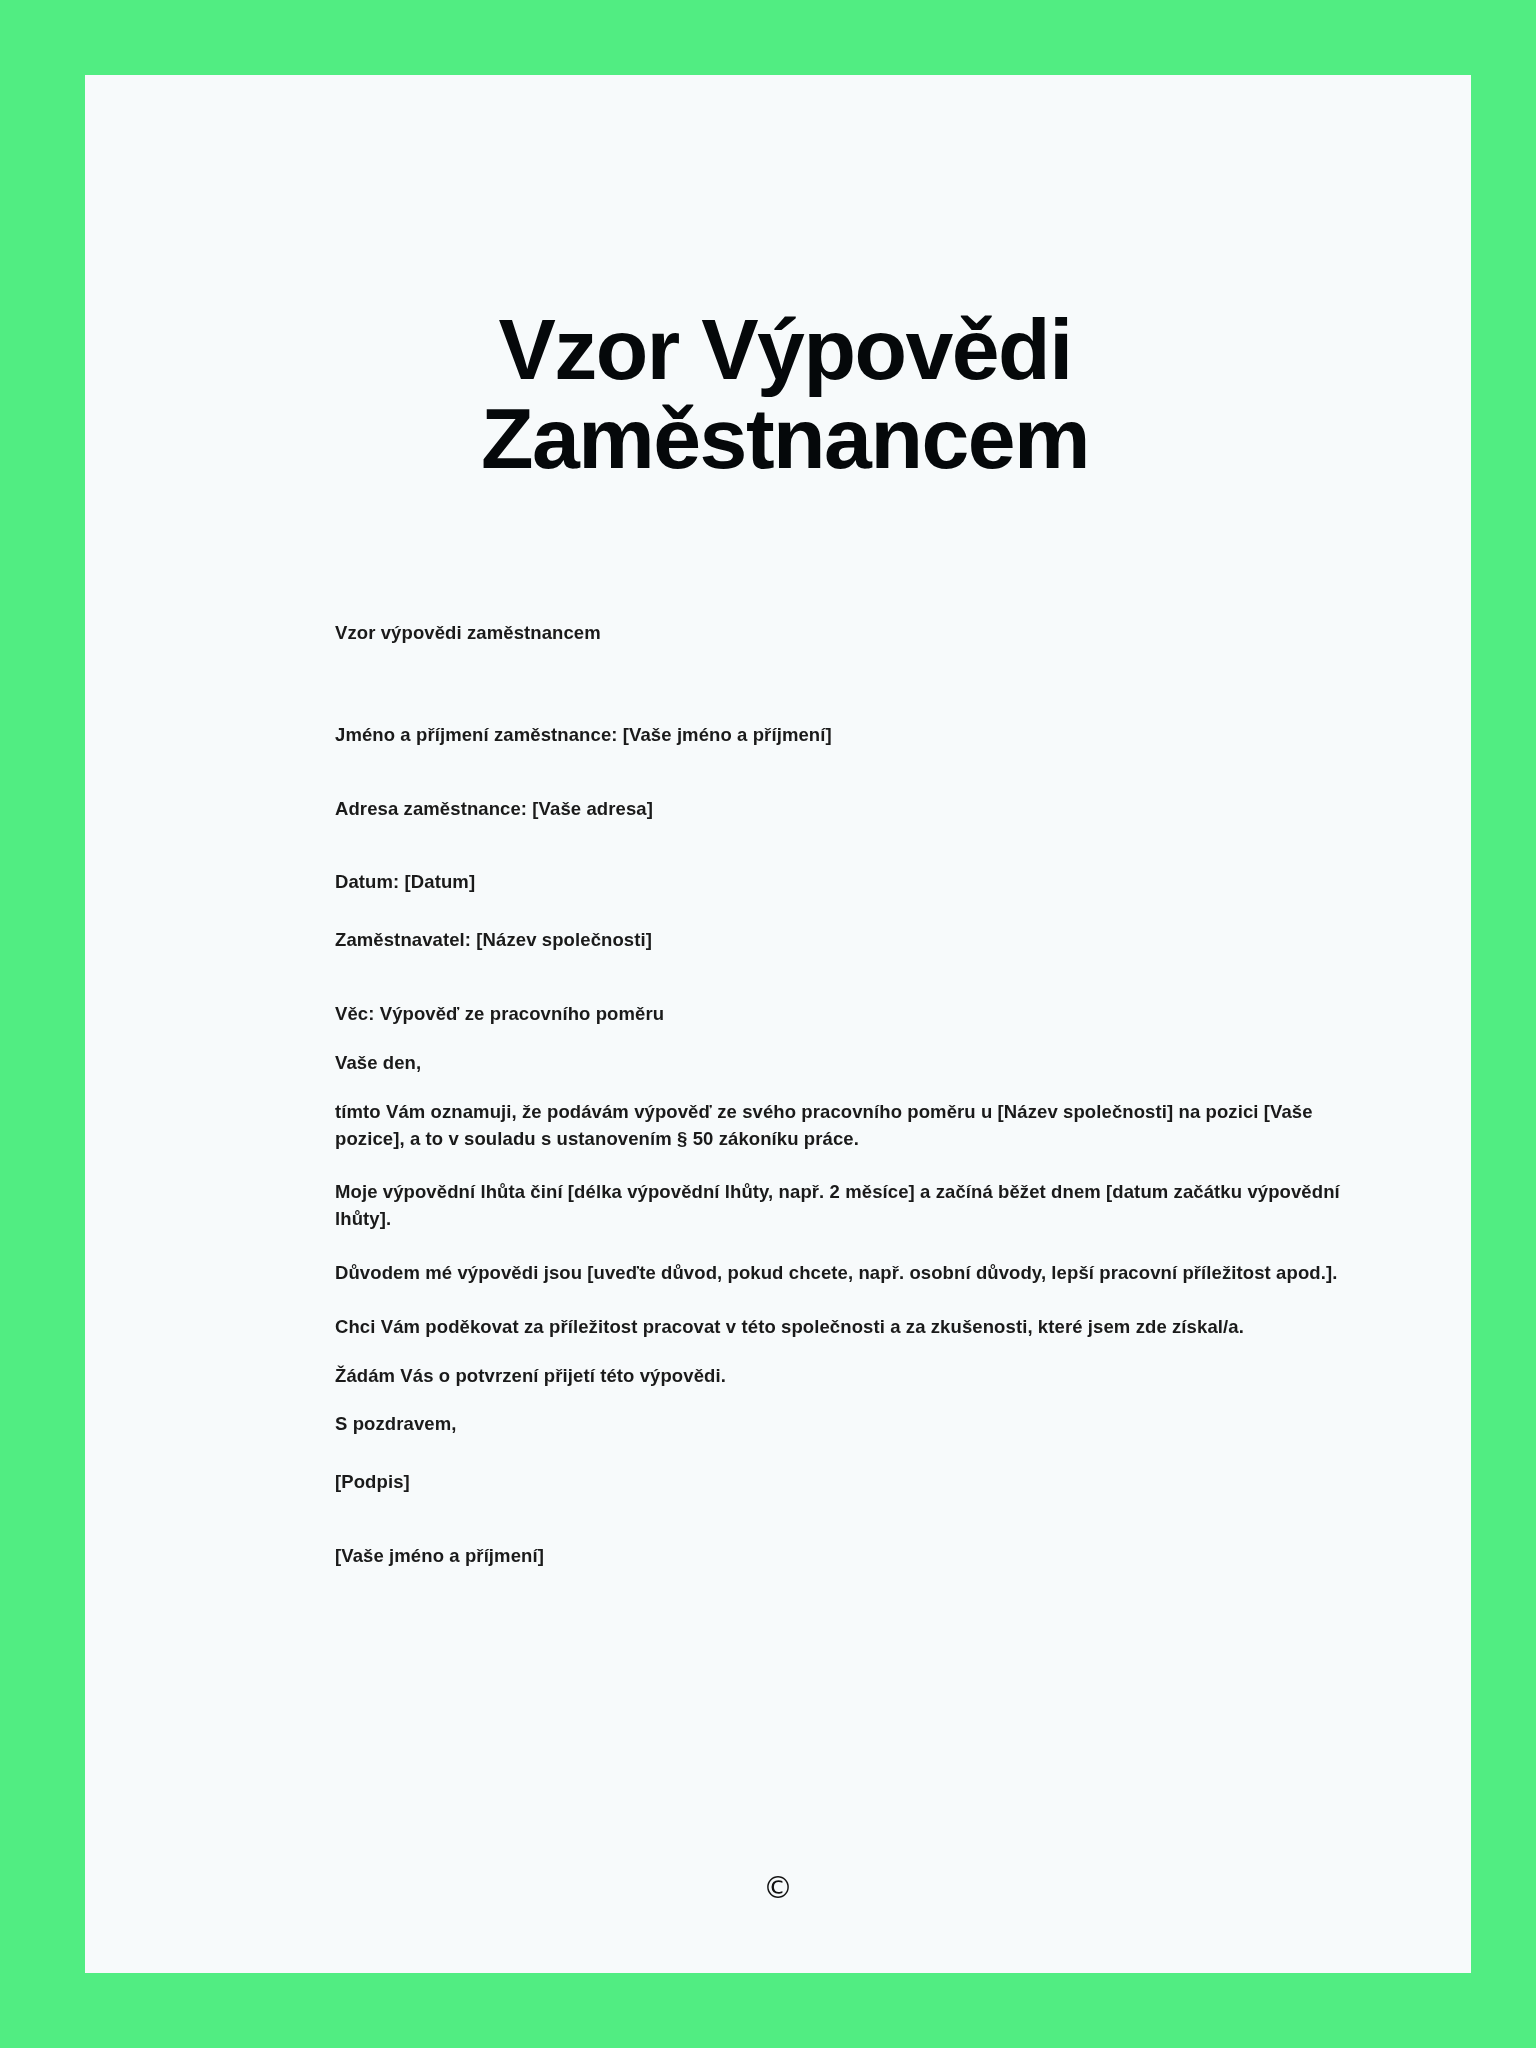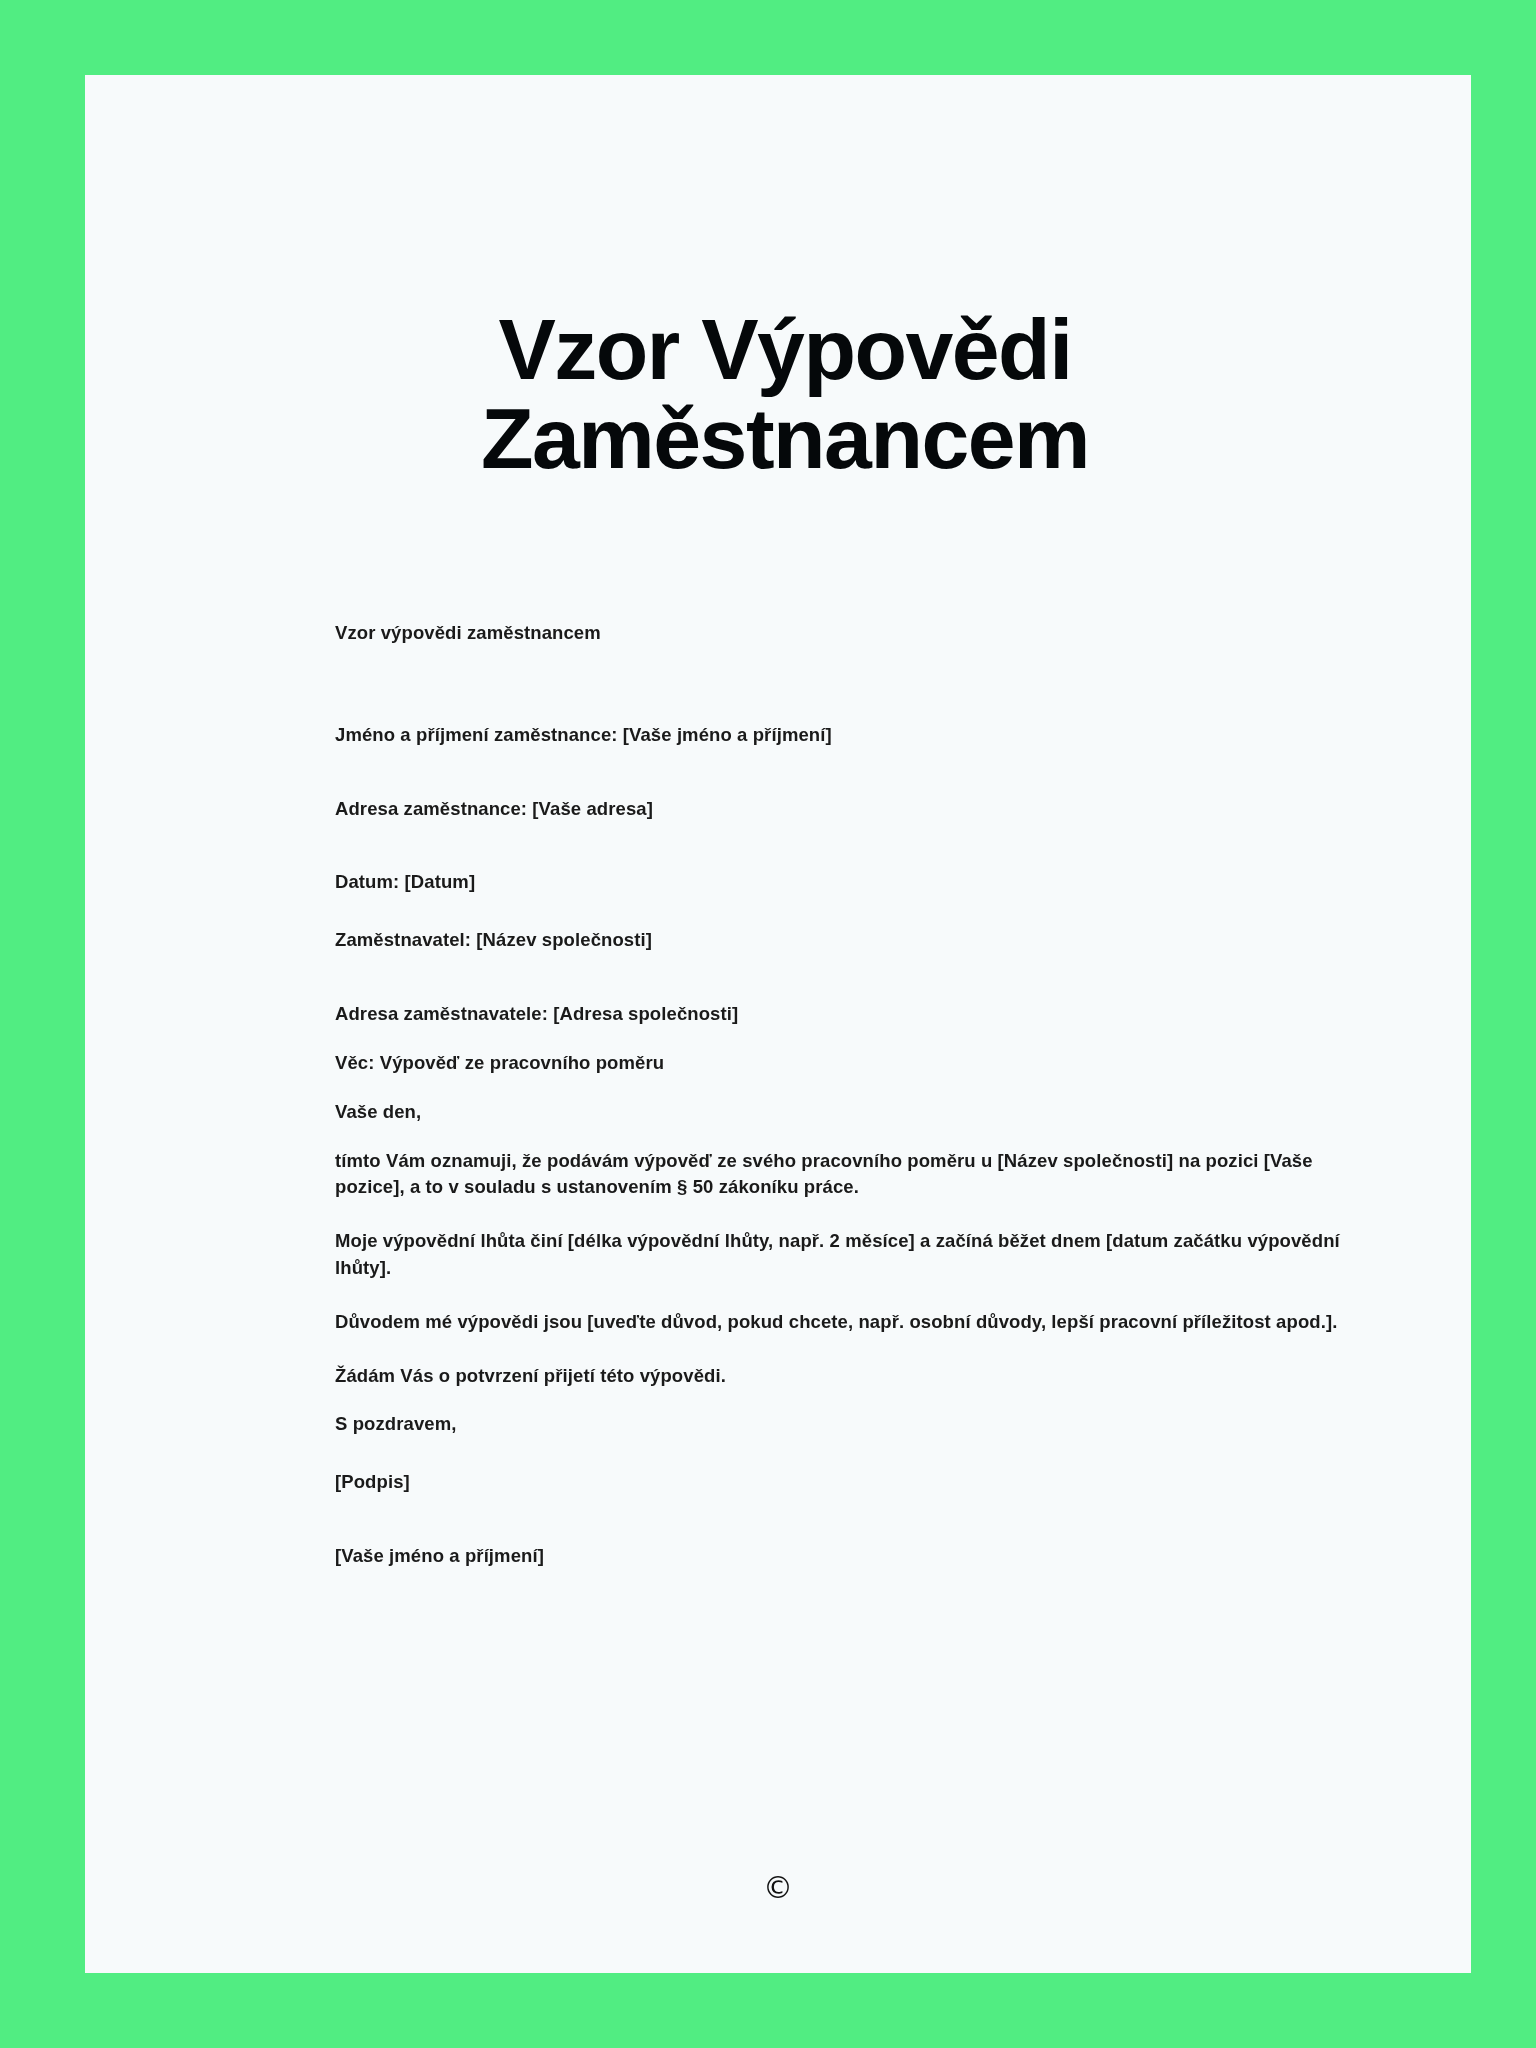--- a/index.html
+++ b/index.html
@@ -85,32 +85,32 @@
     <p class="para gap-xl">Vzor výpovědi zaměstnancem</p>
 
     <p class="para gap-md">Jméno a příjmení zaměstnance: [Vaše jméno a příjmení]</p>
 
     <p class="para gap-md">Adresa zaměstnance: [Vaše adresa]</p>
 
     <p class="para gap-tight">Datum: [Datum]</p>
 
     <p class="para gap-md">Zaměstnavatel: [Název společnosti]</p>
 
-    <p class="para gap-xs">Adresa zaměstnavatele: [Adresa společnosti]</p>
 
     <p class="para gap-xs">Věc: Výpověď ze pracovního poměru</p>
 
     <p class="para gap-xs">Vaše den,</p>
 
     <p class="para gap-sm">tímto Vám oznamuji, že podávám výpověď ze svého pracovního poměru u [Název společnosti] na pozici [Vaše pozice], a to v souladu s ustanovením § 50 zákoníku práce.</p>
 
     <p class="para gap-sm">Moje výpovědní lhůta činí [délka výpovědní lhůty, např. 2 měsíce] a začíná běžet dnem [datum začátku výpovědní lhůty].</p>
 
     <p class="para gap-sm">Důvodem mé výpovědi jsou [uveďte důvod, pokud chcete, např. osobní důvody, lepší pracovní příležitost apod.].</p>
 
+    <p class="para gap-xs">Chci Vám poděkovat za příležitost pracovat v této společnosti a za zkušenosti, které jsem zde získal/a.</p>
 
     <p class="para gap-xs">Žádám Vás o potvrzení přijetí této výpovědi.</p>
 
     <p class="para gap-xs">S pozdravem,</p>
 
     <p class="para gap-md">[Podpis]</p>
 
     <p class="para">[Vaše jméno a příjmení]</p>
 
   </div>

